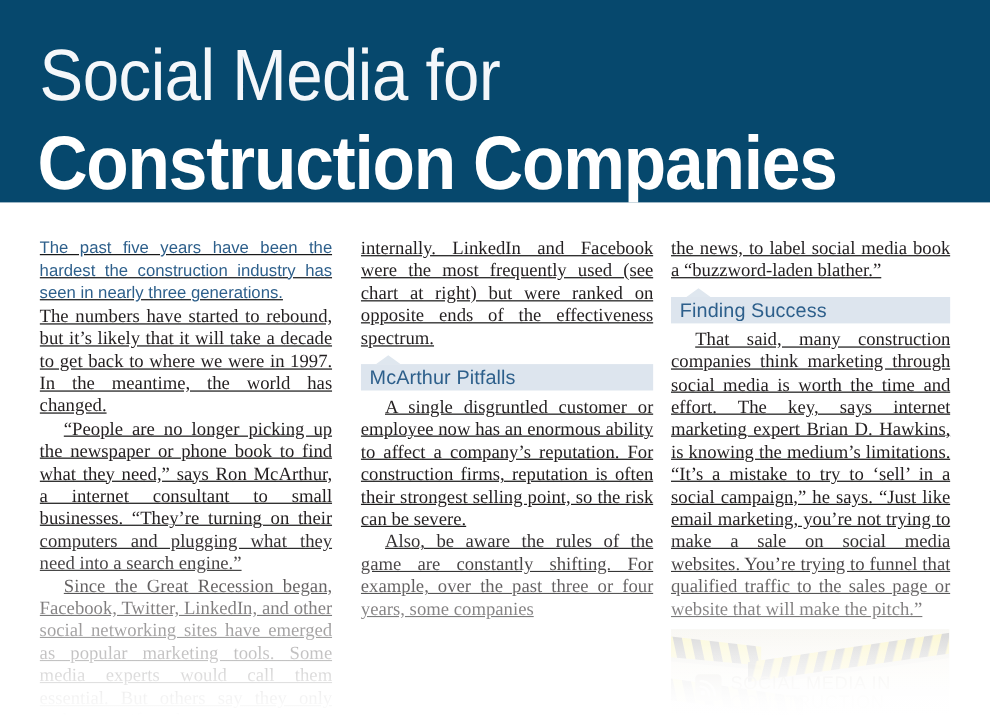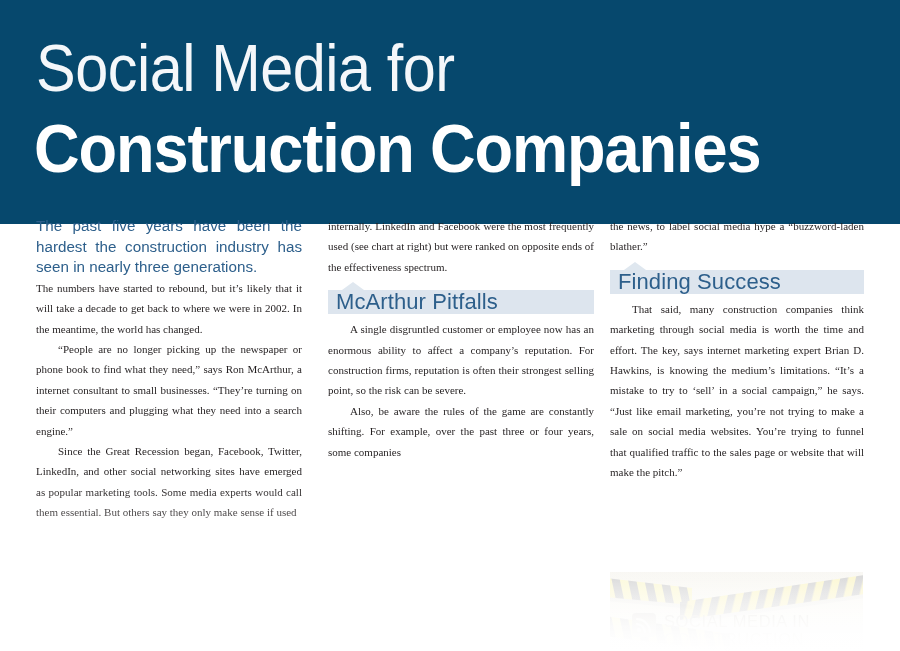--- a/index.html
+++ b/index.html
@@ -14,21 +14,21 @@
     font-family: "Liberation Serif", serif;
     position: relative;
   }
 
   
   .masthead {
     position: absolute;
     left: 0;
     top: 0;
     width: 900px;
-    height: 224px;
+    height: 184px;
     background: #06486d;
     overflow: hidden;
   }
   .title-line-1 {
     position: absolute;
     left: 36px;
     top: 33px;
     font-family: "Liberation Sans Narrow", "Liberation Sans", sans-serif;
     font-weight: 300;
     font-size: 66px;
@@ -62,29 +62,30 @@
     width: 900px;
     height: 435px;
     overflow: hidden;
   }
   .column {
     position: absolute;
     top: 0;
     width: 266px;
     height: 435px;
     overflow: hidden;
+    text-decoration: underline;
   }
   #col-1 { left: 36px; }
   #col-2 { left: 328px; }
   #col-3 { left: 610px; width: 254px; }
 
   .para {
     margin: 0;
     font-family: "Liberation Serif", serif;
-    font-size: 11px;
+    font-size: 17px;
     line-height: 20.4px;
     color: #231f20;
     text-align: justify;
     text-indent: 22px;
     -webkit-hyphens: none;
     hyphens: none;
   }
   .para.no-indent { text-indent: 0; }
 
   .lead {
@@ -122,21 +123,21 @@
     height: 24px;
     background: #dde5ee;
   }
   .subhead-text {
     position: absolute;
     left: 8px;
     top: 2px;
     height: 24px;
     line-height: 24px;
     font-family: "Liberation Sans", sans-serif;
-    font-size: 22px;
+    font-size: 18px;
     font-weight: 400;
     color: #2d5f8b;
     letter-spacing: 0.1px;
   }
 
   
   .photo {
     position: absolute;
     left: 610px;
     top: 572px;
@@ -205,40 +206,40 @@
 
 <div class="masthead">
   <div class="title-line-1">Social Media for</div>
   <div class="title-line-2">Construction Companies</div>
 </div>
 
 <div class="page-body">
 
   <div class="column" id="col-1">
     <p class="lead">The past five years have been the hardest the construction industry has seen in nearly three generations.</p>
-    <p class="para no-indent">The numbers have started to rebound, but it’s likely that it will take a decade to get back to where we were in 2002. In the meantime, the world has changed.</p>
+    <p class="para no-indent">The numbers have started to rebound, but it’s likely that it will take a decade to get back to where we were in 1997. In the meantime, the world has changed.</p>
     <p class="para">“People are no longer picking up the newspaper or phone book to find what they need,” says Ron McArthur, a internet consultant to small businesses. “They’re turning on their computers and plugging what they need into a search engine.”</p>
     <p class="para">Since the Great Recession began, Facebook, Twitter, LinkedIn, and other social networking sites have emerged as popular marketing tools. Some media experts would call them essential. But others say they only make sense if used</p>
   </div>
 
   <div class="column" id="col-2">
     <p class="para no-indent">internally. LinkedIn and Facebook were the most frequently used (see chart at right) but were ranked on opposite ends of the effectiveness spectrum.</p>
 
     <div class="subhead-wrap">
       <div class="subhead-notch"></div>
       <div class="subhead-bar"></div>
       <div class="subhead-text">McArthur Pitfalls</div>
     </div>
 
     <p class="para">A single disgruntled customer or employee now has an enormous ability to affect a company’s reputation. For construction firms, reputation is often their strongest selling point, so the risk can be severe.</p>
     <p class="para">Also, be aware the rules of the game are constantly shifting. For example, over the past three or four years, some companies</p>
   </div>
 
   <div class="column" id="col-3">
-    <p class="para no-indent">the news, to label social media hype a “buzzword-laden blather.”</p>
+    <p class="para no-indent">the news, to label social media book a “buzzword-laden blather.”</p>
 
     <div class="subhead-wrap">
       <div class="subhead-notch"></div>
       <div class="subhead-bar"></div>
       <div class="subhead-text">Finding Success</div>
     </div>
 
     <p class="para">That said, many construction companies think marketing through social media is worth the time and effort. The key, says internet marketing expert Brian D. Hawkins, is knowing the medium’s limitations. “It’s a mistake to try to ‘sell’ in a social campaign,” he says. “Just like email marketing, you’re not trying to make a sale on social media websites. You’re trying to funnel that qualified traffic to the sales page or website that will make the pitch.”</p>
   </div>
 </div>

